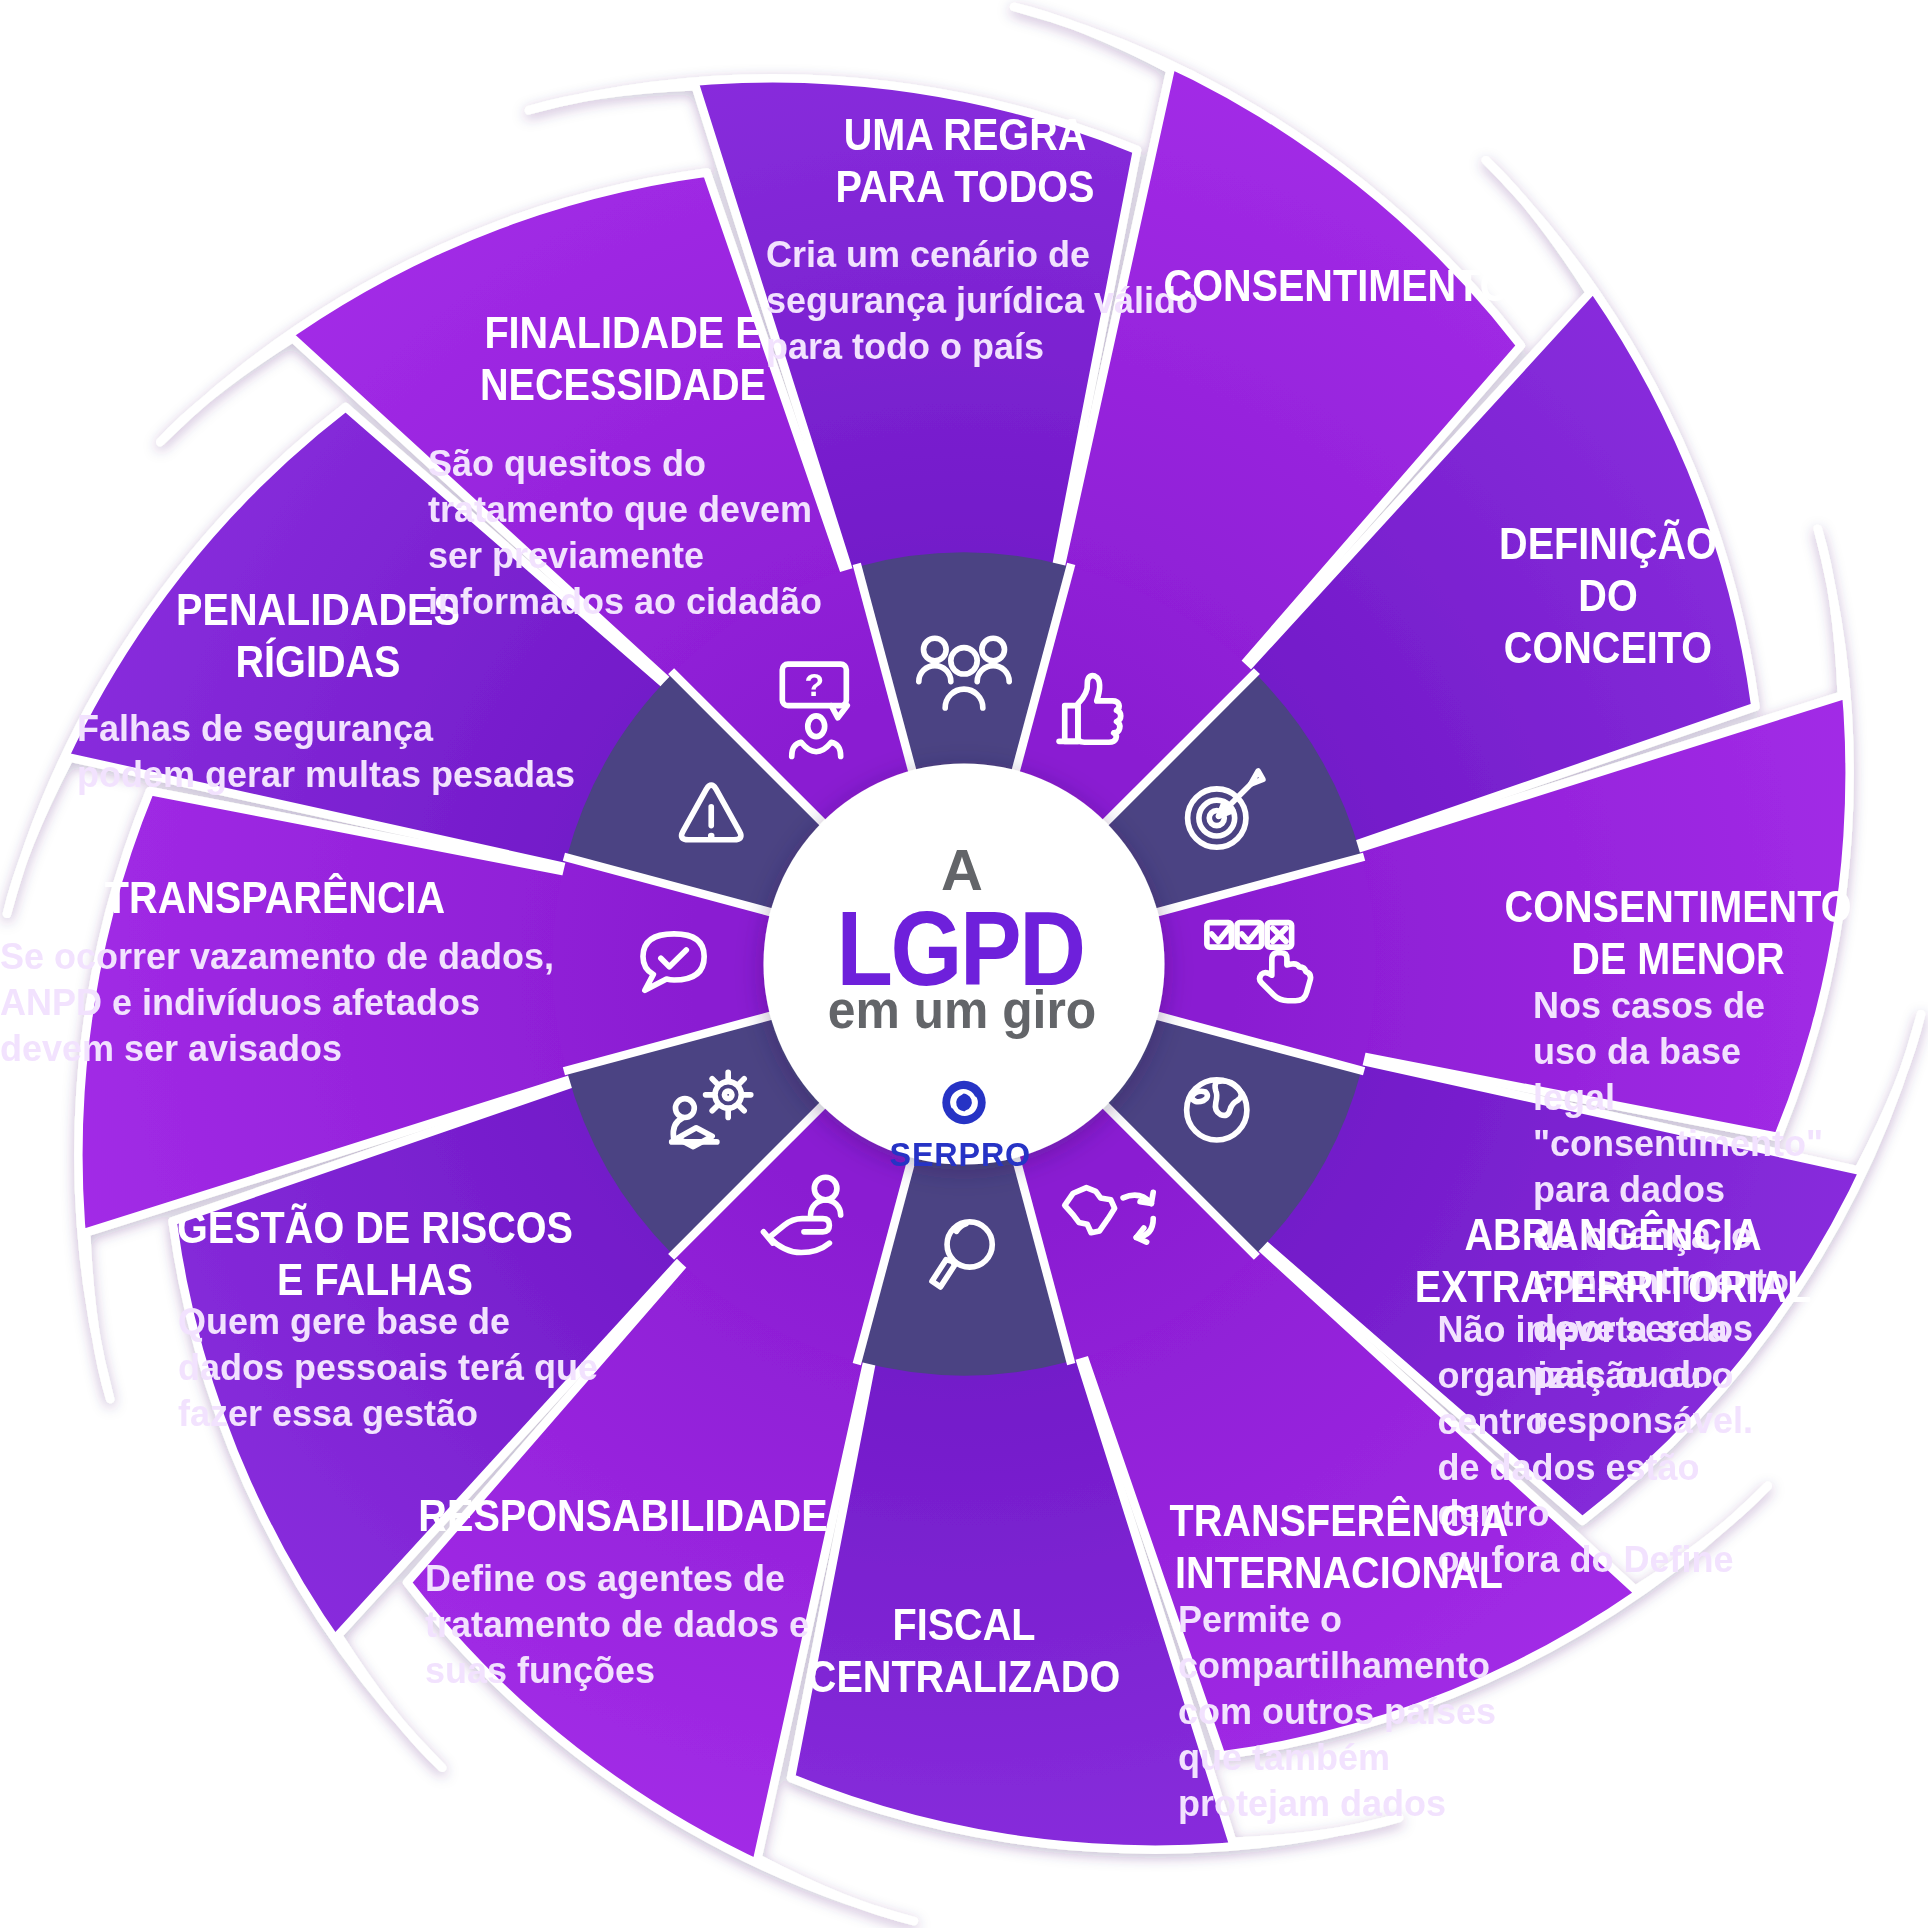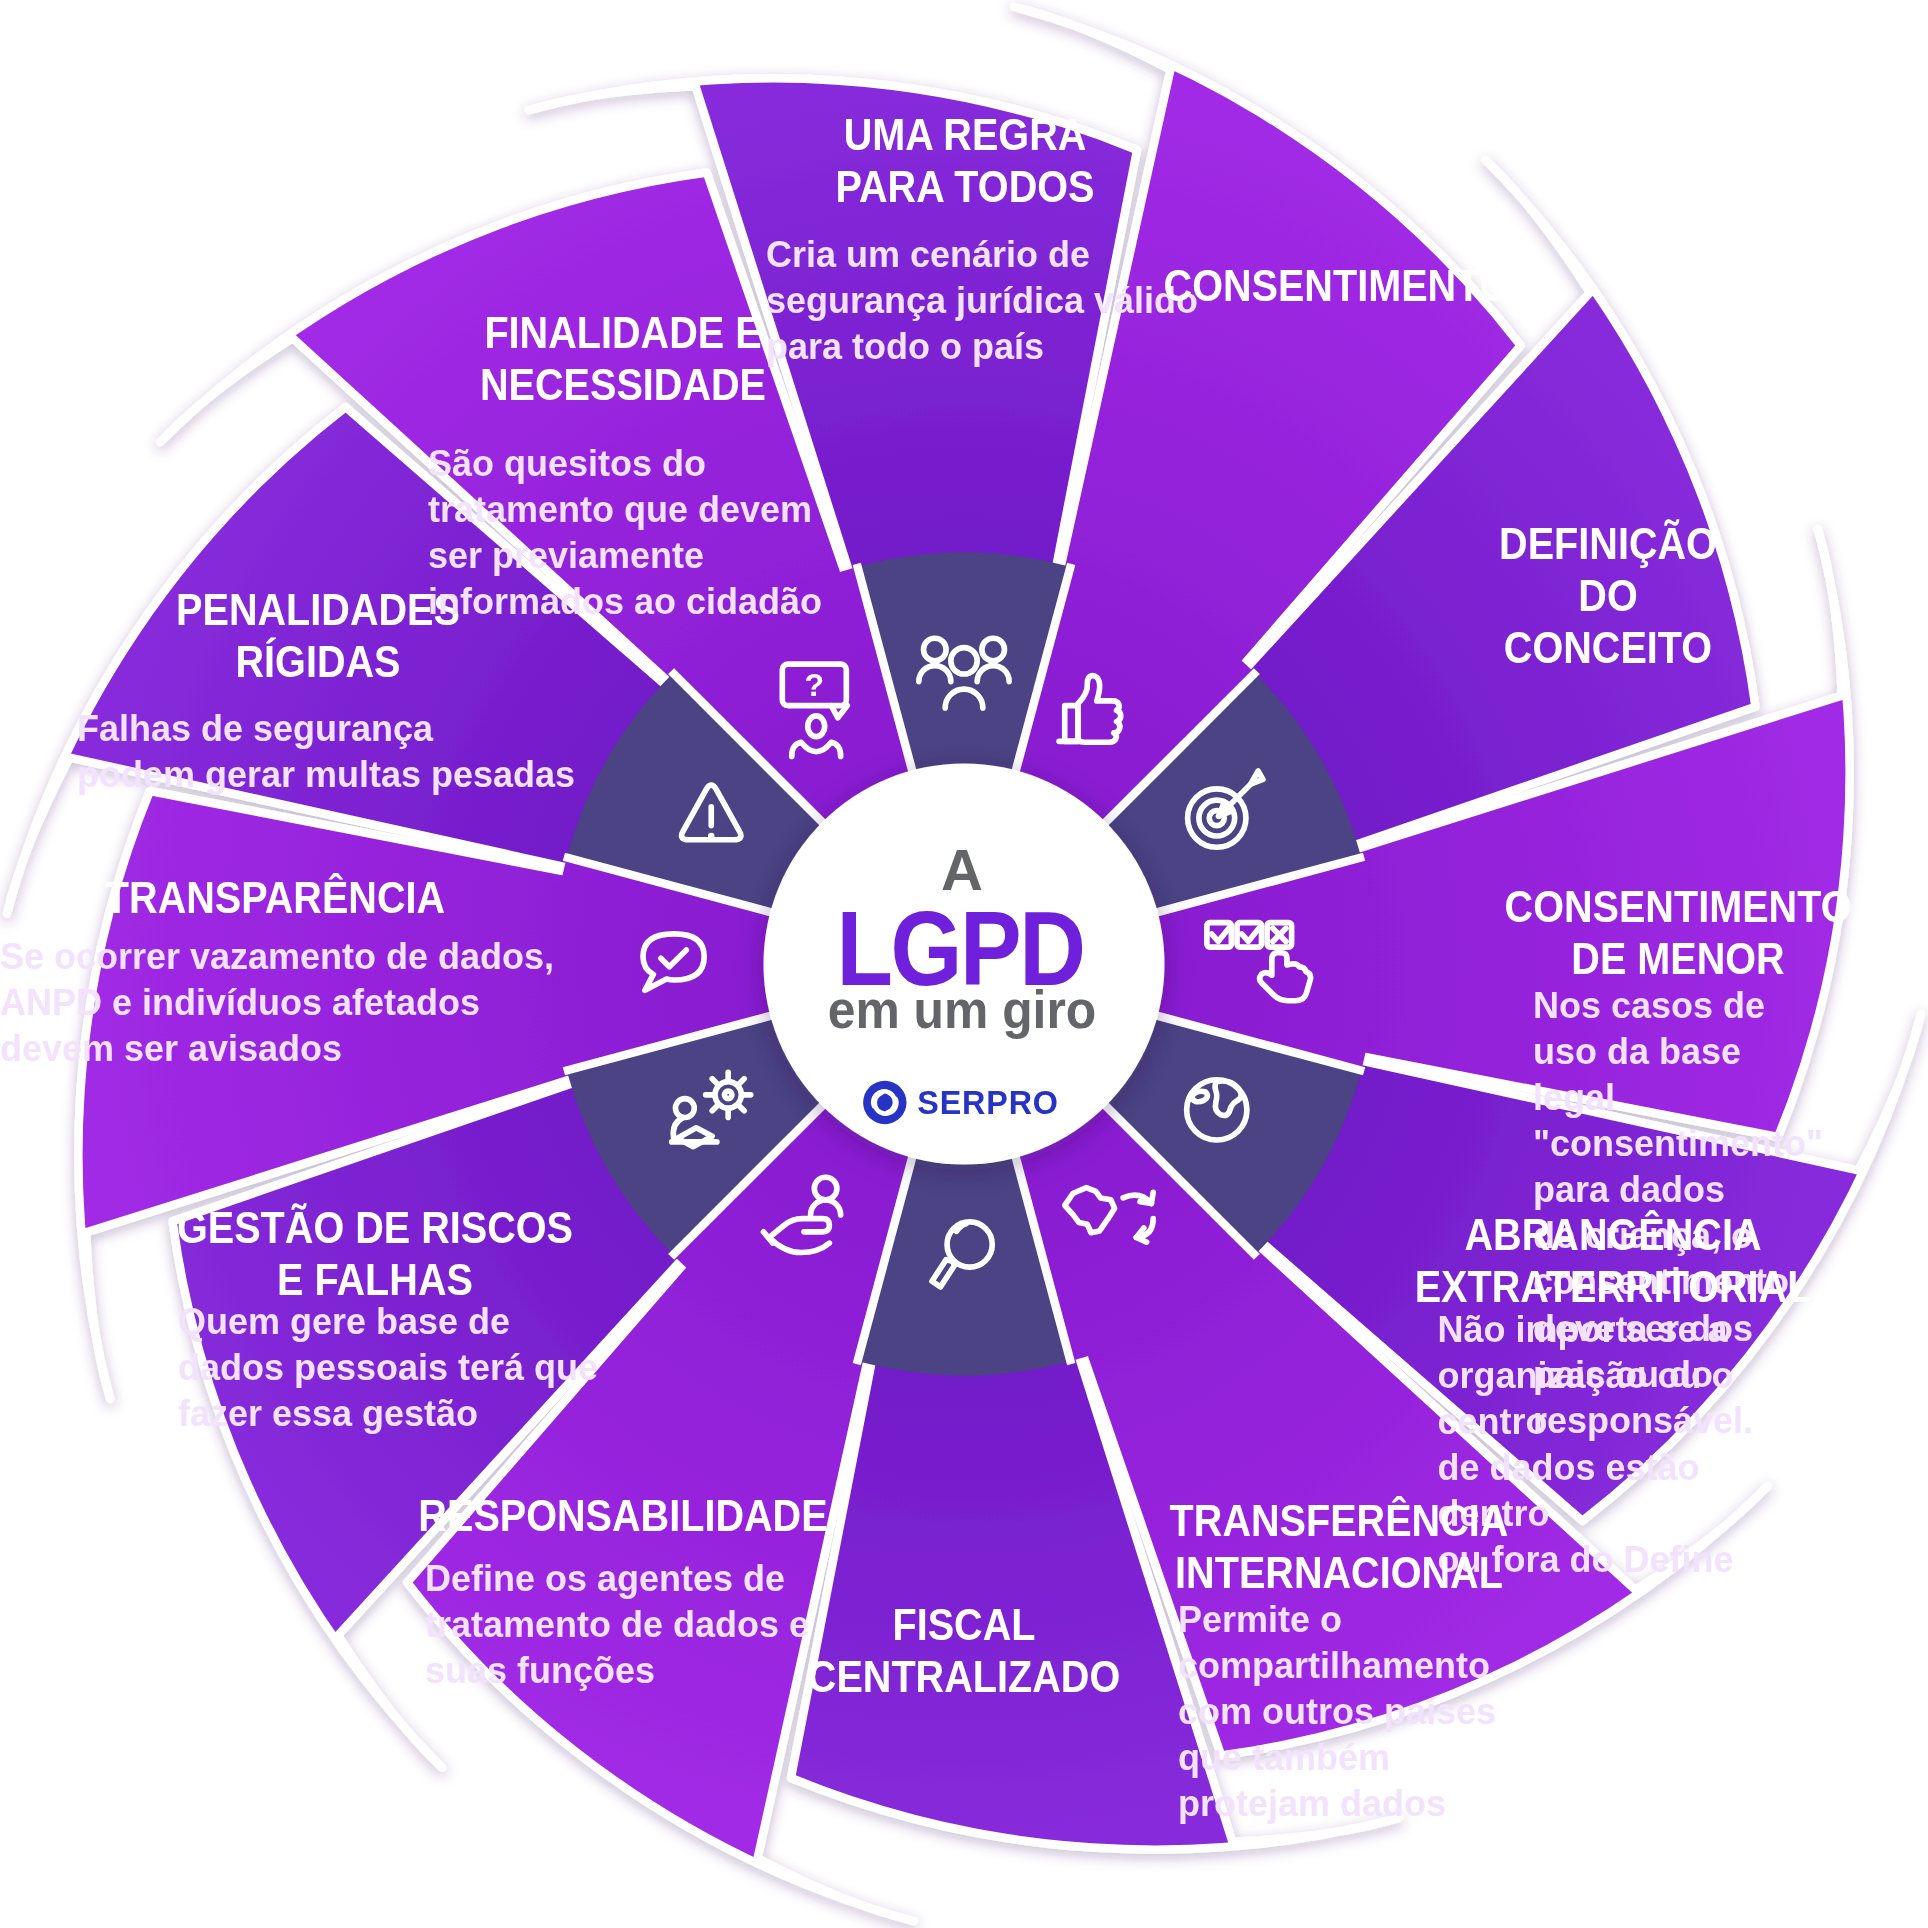--- a/index.html
+++ b/index.html
@@ -29,21 +29,21 @@
   .t11{left:623px;top:307px}  .d11{left:625px;top:441px}
 
   
   .c-a{position:absolute;left:962px;top:836px;font-size:58px;font-weight:700;color:#636569;
        transform:translateX(-50%);}
   .c-lgpd{position:absolute;left:960px;top:889px;font-size:105px;font-weight:700;color:#6e20db;
           letter-spacing:-2.8px;transform:translateX(-50%) scaleX(0.88);transform-origin:center top;}
   .c-giro{position:absolute;left:962px;top:979px;font-size:53px;font-weight:700;color:#636569;
           transform:translateX(-50%) scaleX(0.94);transform-origin:center top;}
   .brand-row{position:absolute;left:964px;top:1079px;transform:translateX(-50%);
-             display:flex;align-items:center;gap:9.4px;}
+             display:flex;align-items:center;gap:9.4px;flex-direction:column;}
   .brand-name{font-size:34px;font-weight:700;color:#2633c5;letter-spacing:0.9px;
               transform:scaleX(0.95);transform-origin:left center;}
 </style>
 </head>
 <body>
 
 <div class="stage">
 
   <svg class="wheel" viewBox="0 0 2048 2048" aria-hidden="true">
     <defs>

